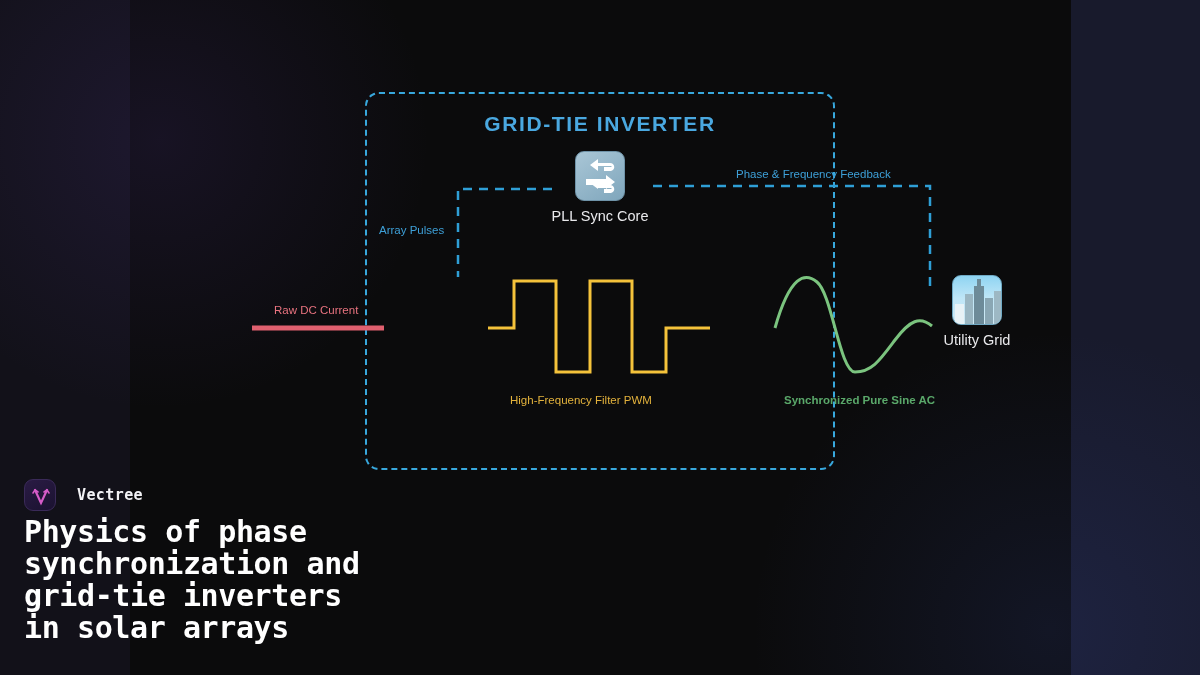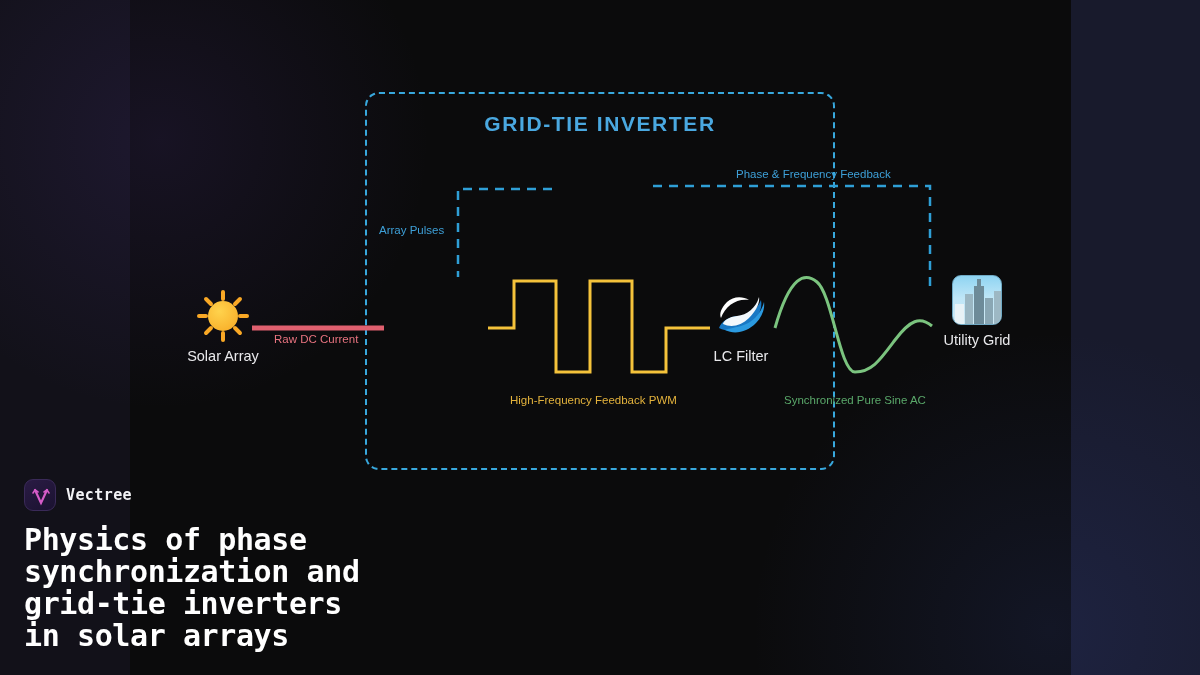--- a/index.html
+++ b/index.html
@@ -63,39 +63,38 @@
               background:linear-gradient(145deg,#a9c6d6,#7fa6bc); border:1px solid #6f93a8; }
 
   
   .city-tile { position:absolute; left:3px; top:3px; width:50px; height:50px; border-radius:9px;
                background:linear-gradient(#8fd4f2 0%, #bfe6f7 46%, #cfe9f4 100%);
                overflow:hidden; border:1px solid #6fa9c4; }
   .bld { position:absolute; bottom:0; background:#7f9aa8; }
 
   
   .edge-label { position:absolute; font-size:11.5px; white-space:nowrap; }
-  .lbl-dc   { color:#e8737f;margin-top:29px; }
+  .lbl-dc   { color:#e8737f; }
   .lbl-pwm  { color:#e3b23c; }
-  .lbl-sine { color:#5aa86a; }
+  .lbl-sine { color:#5aa86a;font-weight:bold; }
   .lbl-blue { color:#3ea0d8; }
 
   
-  .brandrow { position:absolute; left:24px; top:479px; display:flex; align-items:center; gap:10px; }
+  .brandrow { position:absolute; left:24px; top:479px; display:flex; align-items:center; gap:21px; }
   .brandmark { width:32px; height:32px; border-radius:9px;
                background:linear-gradient(150deg,#2a1b44,#1a1230);
                border:1px solid #3a2a58; position:relative; }
   .brandname { color:#f2f2f5; font-size:15px; font-weight:bold;
                font-family:"DejaVu Sans Mono", monospace; letter-spacing:.4px; }
 
   .headline {
     position:absolute; left:24px; top:516px; width:520px;
     color:#ffffff; font-size:30px; line-height:32px; font-weight:bold;
     font-family:"DejaVu Sans Mono", monospace; letter-spacing:-0.4px;
     white-space:pre-line;
-    margin-top:8px;
   }
   .urlbar {
     position:absolute; left:470px; top:623px; width:720px; text-align:right;
     color:#7d7d88; font-size:12.5px;
     font-family:"DejaVu Sans Mono", monospace; letter-spacing:-0.1px;
   }
 </style>
 </head>
 <body>
 
@@ -119,53 +118,39 @@
       <polyline points="488,328 514,328 514,281 556,281 556,372 590,372 590,281 632,281 632,372 666,372 666,328 710,328" fill="none" stroke="#f5c33b" stroke-width="3"></polyline>
 
       <path d="M775,328 C790,275 805,272 817,282 C832,294 840,372 855,372 C872,372 880,360 895,340 C910,320 920,316 932,326" fill="none" stroke="#7bc47f" stroke-width="3"></path>
 
       <polyline points="552,189 458,189 458,277" fill="none" stroke="#2f9fd6" stroke-width="2.5" stroke-dasharray="9,7"></polyline>
 
       <polyline points="930,286 930,186 652,186" fill="none" stroke="#2f9fd6" stroke-width="2.5" stroke-dasharray="9,7"></polyline>
     </svg>
 
     <div class="edge-label lbl-dc" style="left:274px; top:304px;">Raw DC Current</div>
-    <div class="edge-label lbl-pwm" style="left:510px; top:394px;">High-Frequency Feedback PWM</div>
+    <div class="edge-label lbl-pwm" style="left:510px; top:394px;">High-Frequency Filter PWM</div>
     <div class="edge-label lbl-sine" style="left:784px; top:394px;">Synchronized Pure Sine AC</div>
     <div class="edge-label lbl-blue" style="left:379px; top:224px;">Array Pulses</div>
     <div class="edge-label lbl-blue" style="left:712px; top:168px;padding-left:24px;">Phase &amp; Frequency Feedback</div>
 
-    <div class="node" style="left:163px; top:288px; width:120px;">
+
+
+    <div class="node" style="left:540px; top:148px; width:120px;">
       <span class="ico">
-        <span class="ray" style="transform:rotate(0deg);"></span>
-        <span class="ray" style="transform:rotate(45deg);"></span>
-        <span class="ray" style="transform:rotate(90deg);"></span>
-        <span class="ray" style="transform:rotate(135deg);"></span>
-        <span class="ray" style="transform:rotate(180deg);"></span>
-        <span class="ray" style="transform:rotate(225deg);"></span>
-        <span class="ray" style="transform:rotate(270deg);"></span>
-        <span class="ray" style="transform:rotate(315deg);"></span>
-        <span class="sun-core"></span>
+        <span class="pll-tile"></span>
+        <svg width="56" height="56" style="position:absolute;left:0;top:0;">
+          <path d="M18,17 L26,11 L26,15 L38,15 C43,15 44,22 39,23 L32,23 L32,19 L39,19 C40,19 40,18 39,18 L26,18 L26,23 Z" fill="#ffffff"></path>
+          <path d="M38,45 L30,39 L30,43 L18,43 C13,43 12,36 17,35 L24,35 L24,39 L17,39 C16,39 16,40 17,40 L30,40 L30,45 Z" fill="#ffffff" transform="rotate(180 28 40)"></path>
+          <path d="M14,31 L34,31 L34,27 L43,34 L34,41 L34,37 L14,37 Z" fill="#ffffff"></path>
+        </svg>
       </span>
-      <span class="nlabel">Solar Array</span>
+      <span class="nlabel">PLL Sync Core</span>
     </div>
 
-
-
-    <div class="node" style="left:681px; top:288px; width:120px;">
-      <span class="ico">
-        <svg width="56" height="56" style="position:absolute;left:0;top:0;">
-          <path d="M6,40 C14,44 24,44 34,38 C44,32 50,22 48,12 C44,22 36,28 26,28 C16,28 8,34 6,40 Z" fill="#1878c4"></path>
-          <path d="M8,30 C12,18 24,10 36,12 C30,8 20,8 14,14 C8,20 6,26 8,30 Z" fill="#ffffff"></path>
-          <path d="M10,36 C18,40 28,38 36,30 C44,22 47,14 46,9 C43,20 34,27 24,28 C16,29 11,32 10,36 Z" fill="#f2f8fc"></path>
-          <path d="M12,42 C22,47 34,44 43,35 C49,29 52,21 51,14 C48,26 39,35 28,38 C20,40 14,41 12,42 Z" fill="#2b9ae0"></path>
-        </svg>
-      </span>
-      <span class="nlabel">LC Filter</span>
-    </div>
 
     <div class="node" style="left:917px; top:272px; width:120px;">
       <span class="ico">
         <span class="city-tile">
           <span class="bld" style="left:2px;  bottom:0; width:9px;  height:20px; background:#e8f2f6;"></span>
           <span class="bld" style="left:12px; bottom:0; width:8px;  height:30px; background:#9ab6c2;"></span>
           <span class="bld" style="left:21px; bottom:0; width:10px; height:38px; background:#6d8b99;"></span>
           <span class="bld" style="left:32px; bottom:0; width:8px;  height:26px; background:#8aa7b4;"></span>
           <span class="bld" style="left:41px; bottom:0; width:8px;  height:33px; background:#9db8c4;"></span>
           <span class="bld" style="left:24px; bottom:38px; width:4px; height:7px; background:#6d8b99;"></span>

